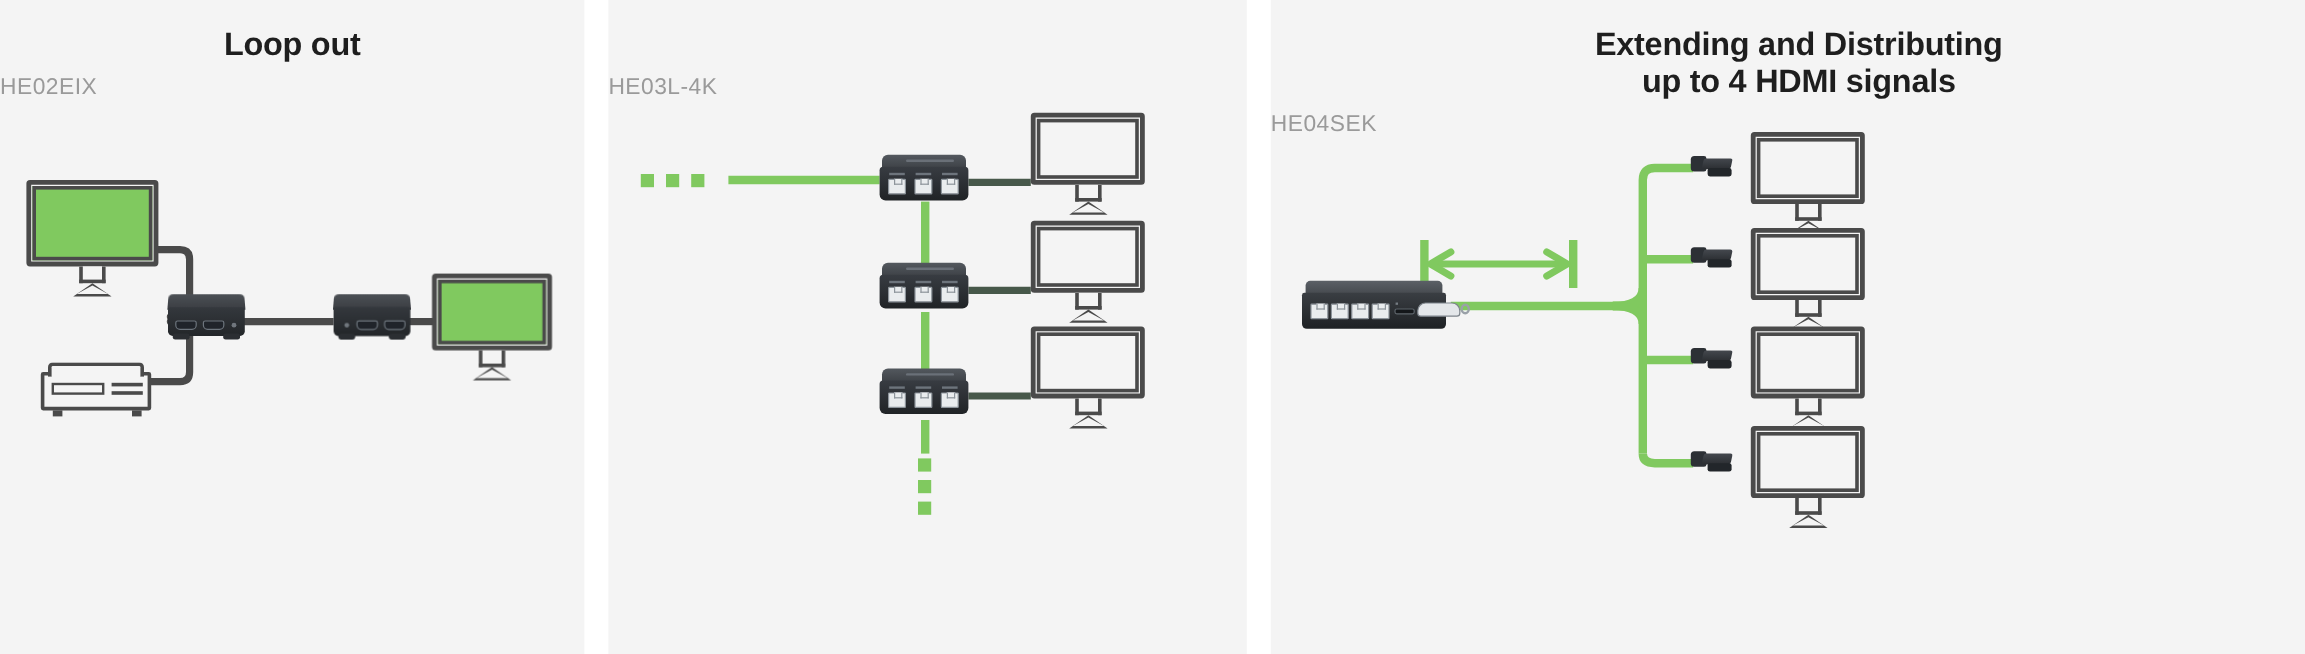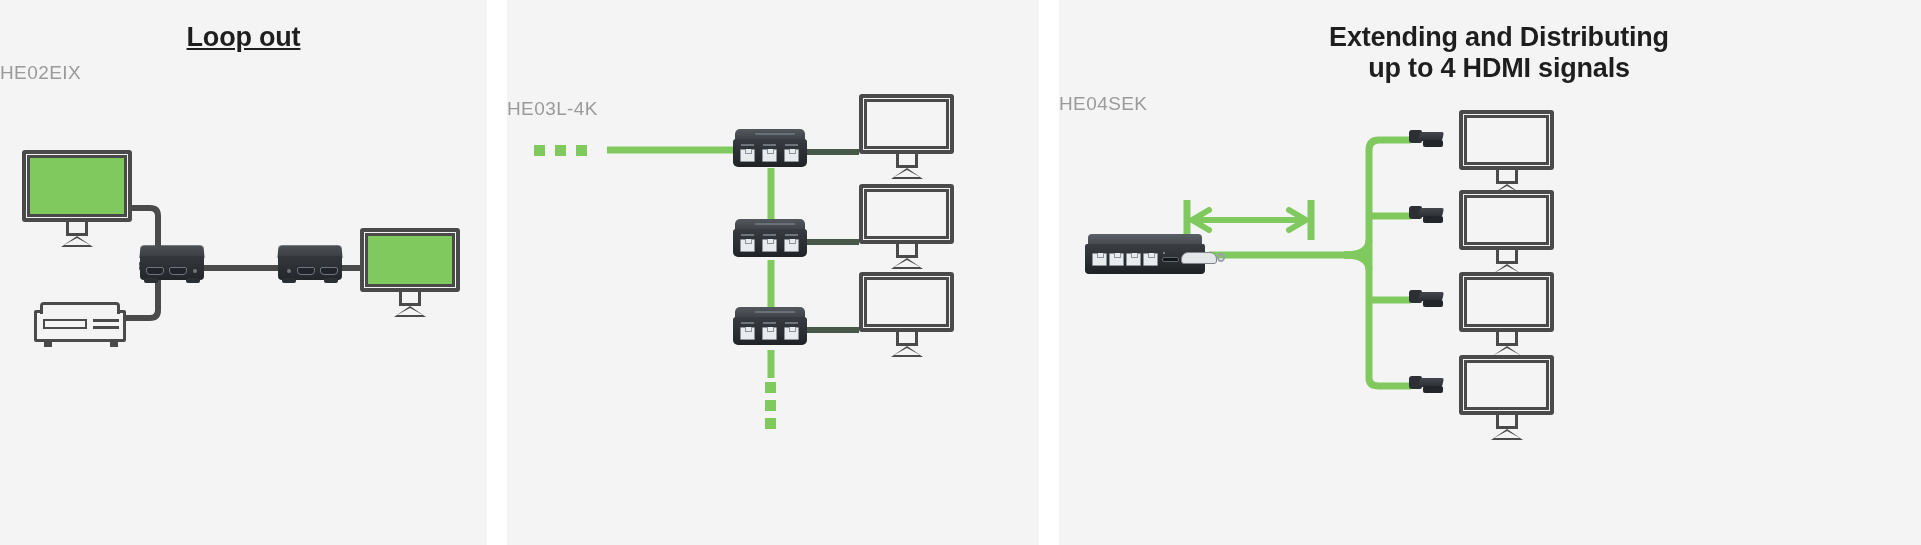--- a/index.html
+++ b/index.html
@@ -176,21 +176,21 @@
   .dash { position: absolute; width: 11px; height: 11px; background: #80c95f; }
 
   .svgwrap { position: absolute; left: 0; top: 0; pointer-events: none; }
 </style>
 </head>
 <body>
 
 <div id="board">
 
   <div class="panel p1">
-    <div class="ttl" style="top:22px;text-decoration:underline;">Loop out</div>
+    <div class="ttl" style="top:22px;">Loop out</div>
     <div class="sub" style="top:62px;">HE02EIX</div>
 
     <svg class="svgwrap" width="487" height="545">
 
       <path d="M 126 208 L 150 208 Q 158 208 158 216 L 158 256 Q 158 264 150 264 L 142 264" stroke="#4a4a4a" stroke-width="6" fill="none" stroke-linecap="round"></path>
 
       <path d="M 126 318 L 150 318 Q 158 318 158 310 L 158 276 Q 158 268 150 268 L 142 268" stroke="#4a4a4a" stroke-width="6" fill="none" stroke-linecap="round"></path>
 
       <path d="M 202 268 L 278 268" stroke="#4a4a4a" stroke-width="6" fill="none"></path>
 
@@ -240,21 +240,21 @@
       <div class="inner"></div>
       <div class="neck" style="top:64px;"></div>
       <div class="foot" style="top:78px;"></div>
       <div class="footin" style="top:80px;"></div>
     </div>
   </div>
 
   <div class="gap"></div>
 
   <div class="panel p2">
-    <div class="sub" style="top:62px;margin-top:36px;">HE03L-4K</div>
+    <div class="sub" style="top:62px;">HE03L-4K</div>
 
     <svg class="svgwrap" width="532" height="545">
 
       <path d="M 100 150 L 226 150" stroke="#80c95f" stroke-width="7" fill="none"></path>
 
       <path d="M 264 168 L 264 225" stroke="#80c95f" stroke-width="7" fill="none"></path>
       <path d="M 264 260 L 264 315" stroke="#80c95f" stroke-width="7" fill="none"></path>
       <path d="M 264 350 L 264 378" stroke="#80c95f" stroke-width="7" fill="none"></path>
 
       <path d="M 300 152 L 352 152" stroke="#47584a" stroke-width="6" fill="none"></path>

